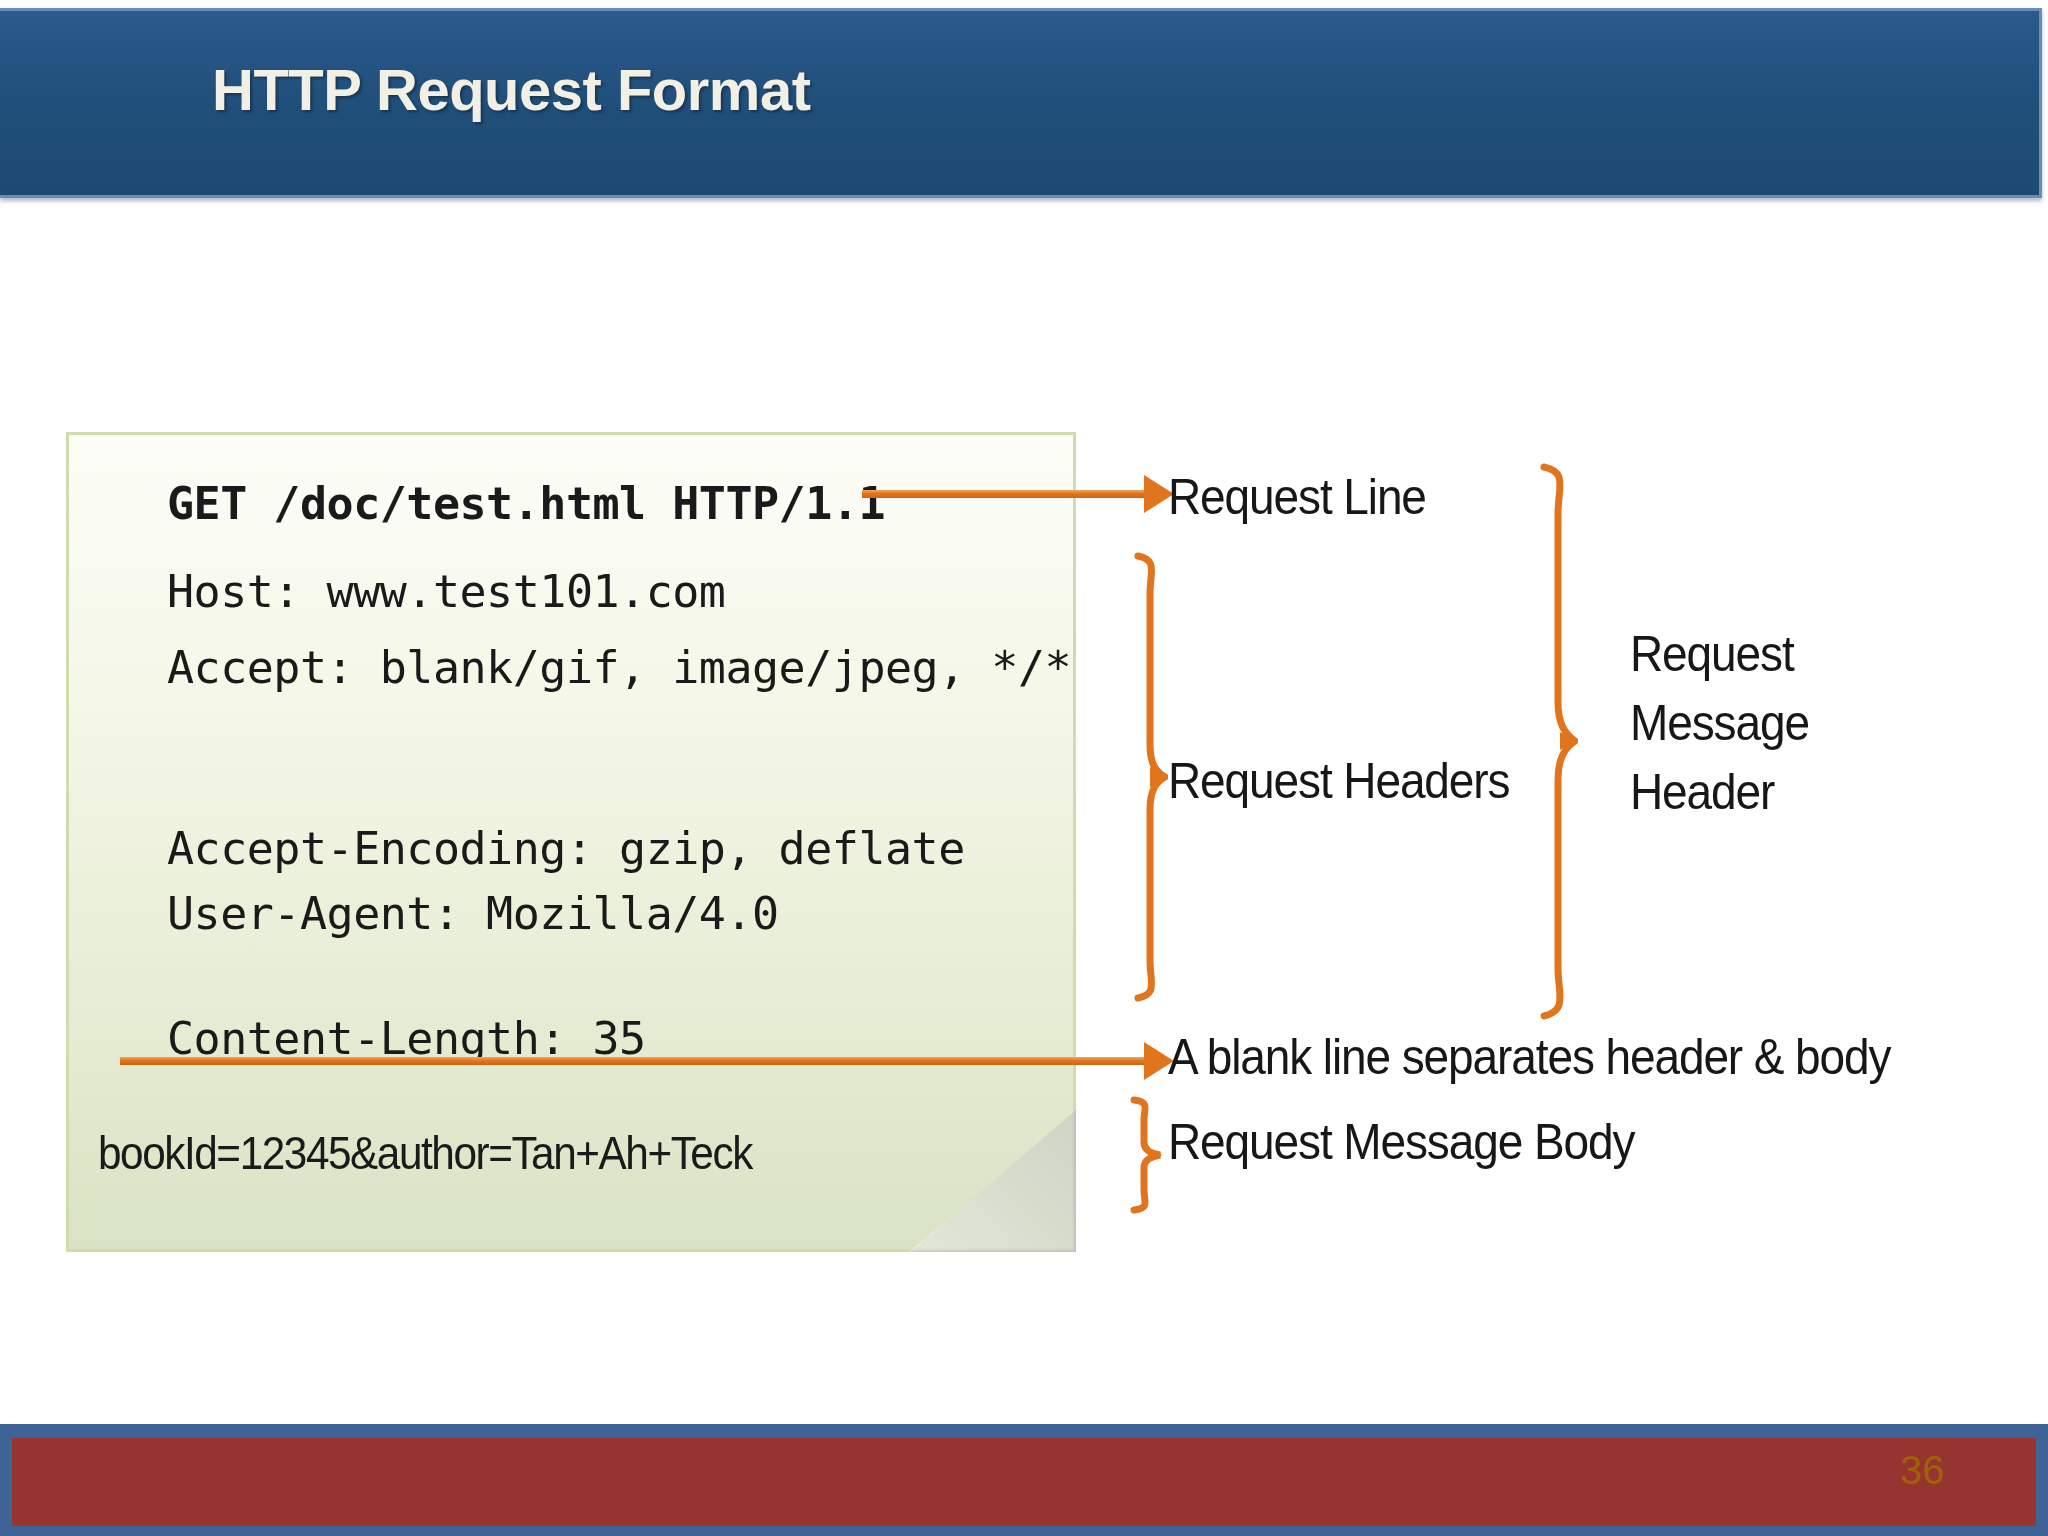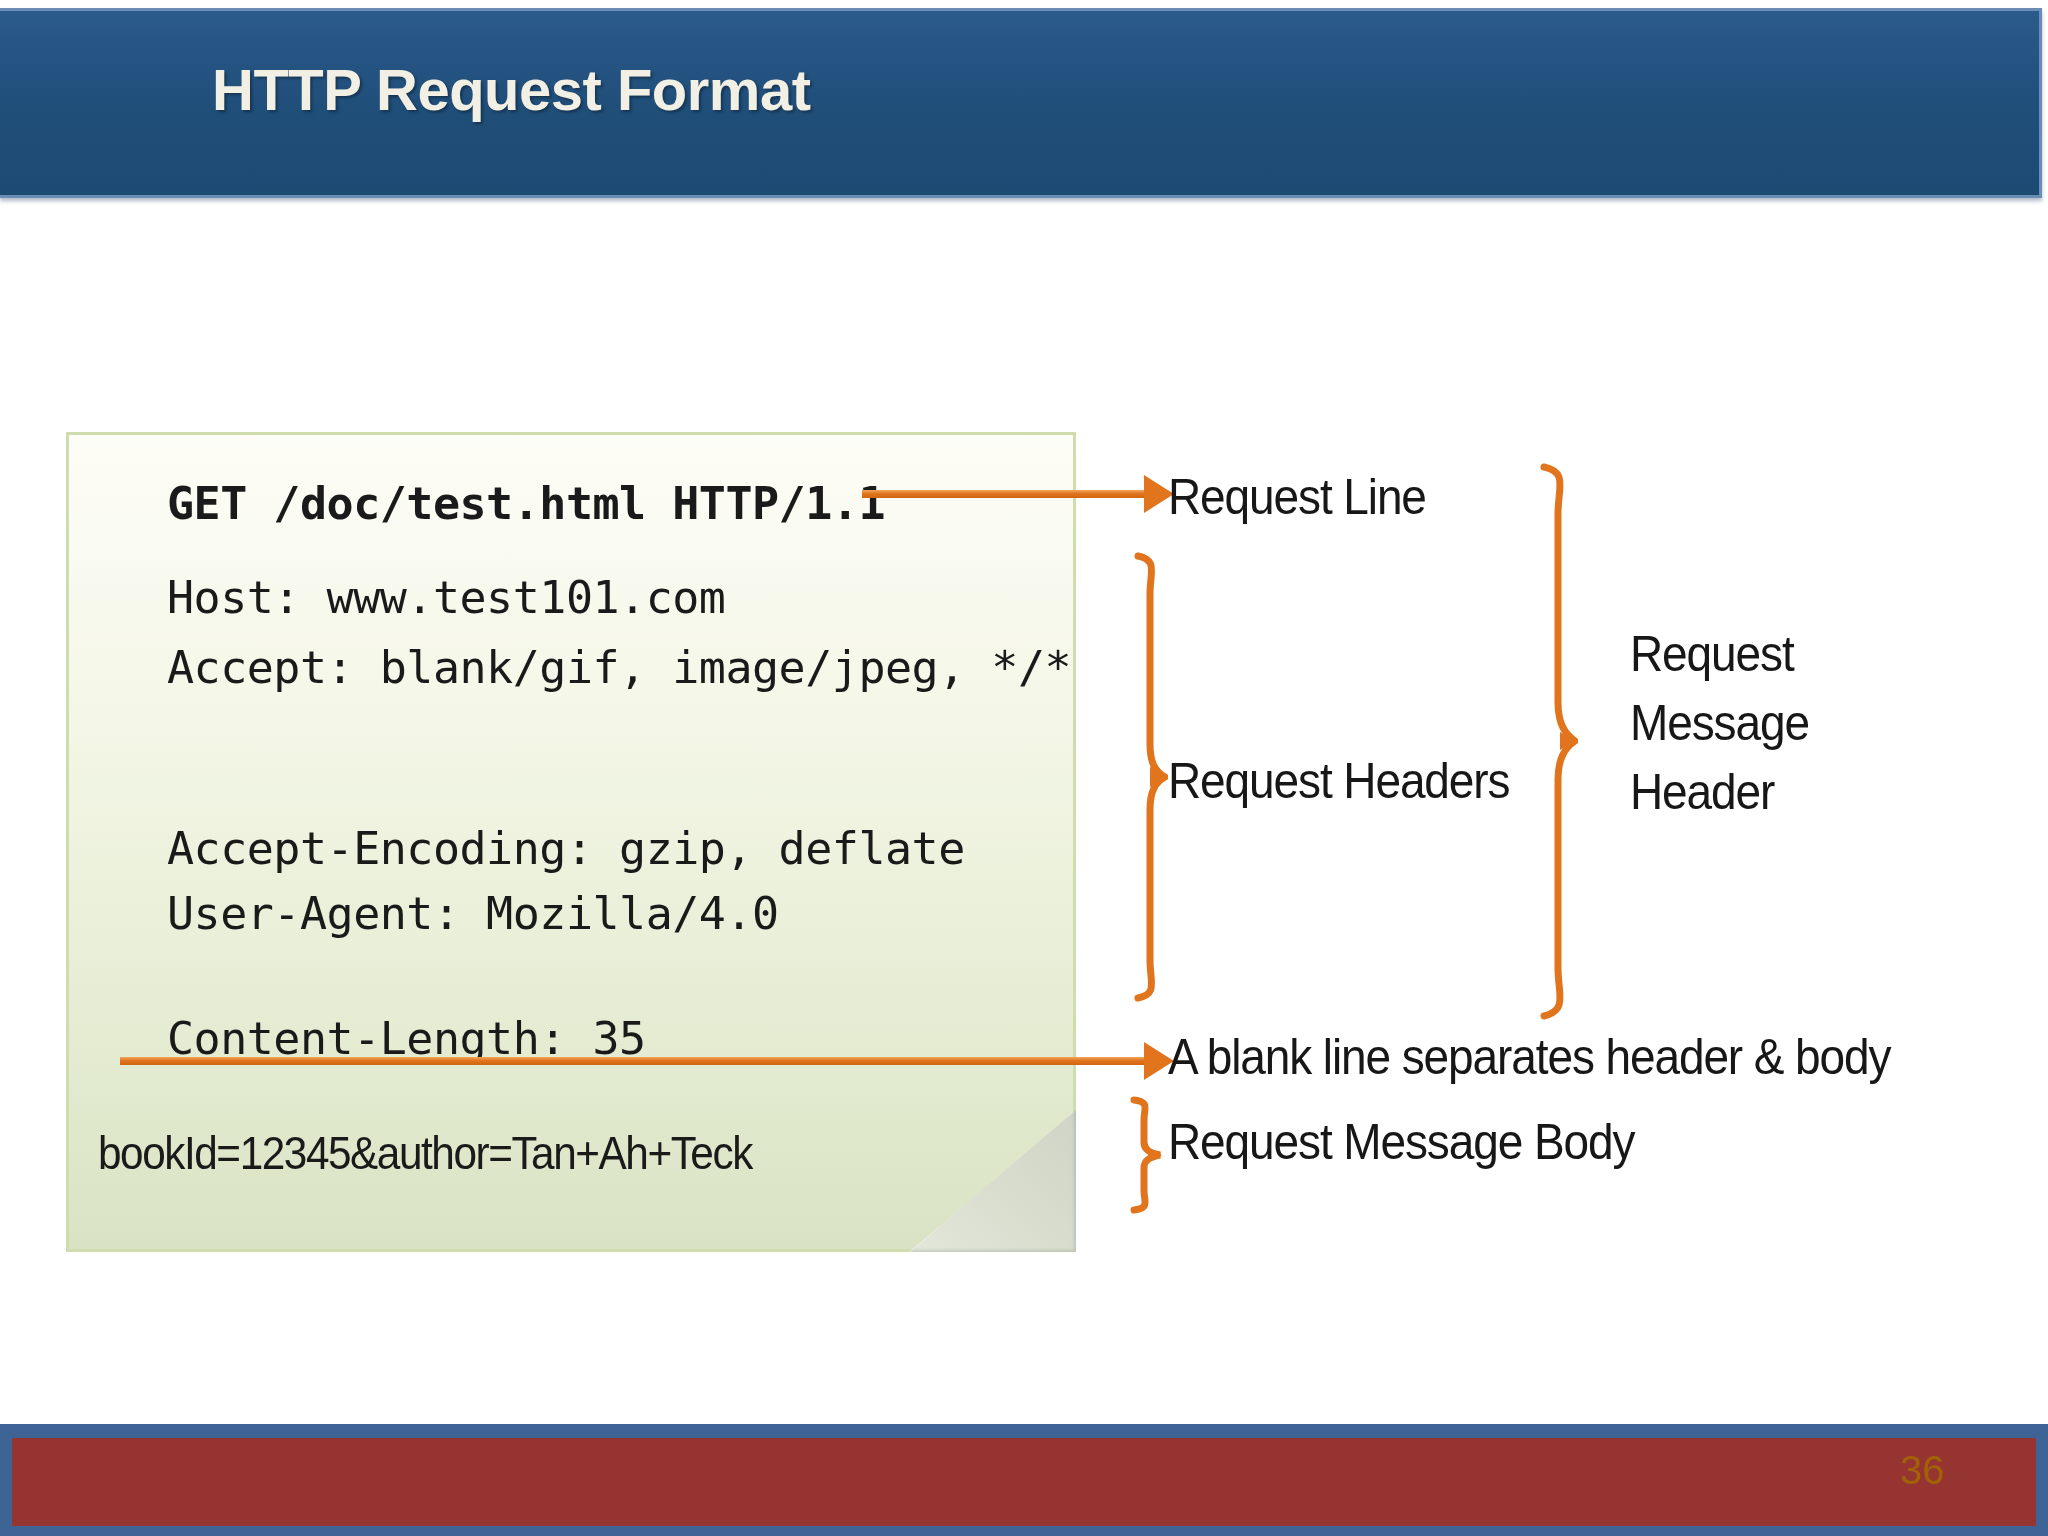--- a/index.html
+++ b/index.html
@@ -174,21 +174,21 @@
 <body>
 
 <div id="slide">
 
   <div id="title-bar">
   </div>
   <div id="title-text">HTTP Request Format</div>
 
   <div id="note">
     <div class="code-line bold" style="top:42px;">GET /doc/test.html HTTP/1.1</div>
-    <div class="code-line" style="top:136px;text-align:right;">Host: www.test101.com</div>
+    <div class="code-line" style="top:130px;text-align:right;">Host: www.test101.com</div>
     <div class="code-line" style="top:206px;">Accept: blank/gif, image/jpeg, */*</div>
     <div class="code-line" style="top:370px;margin-top:17px;">Accept-Encoding: gzip, deflate</div>
     <div class="code-line" style="top:452px;">User-Agent: Mozilla/4.0</div>
     <div class="code-line" style="top:534px;margin-top:43px;">Content-Length: 35</div>
   </div>
 
   <div id="note-fold"></div>
 
   <div id="blank-sep"></div>
   <div class="arrow-head" style="left:1144px; top:1042px;"></div>

